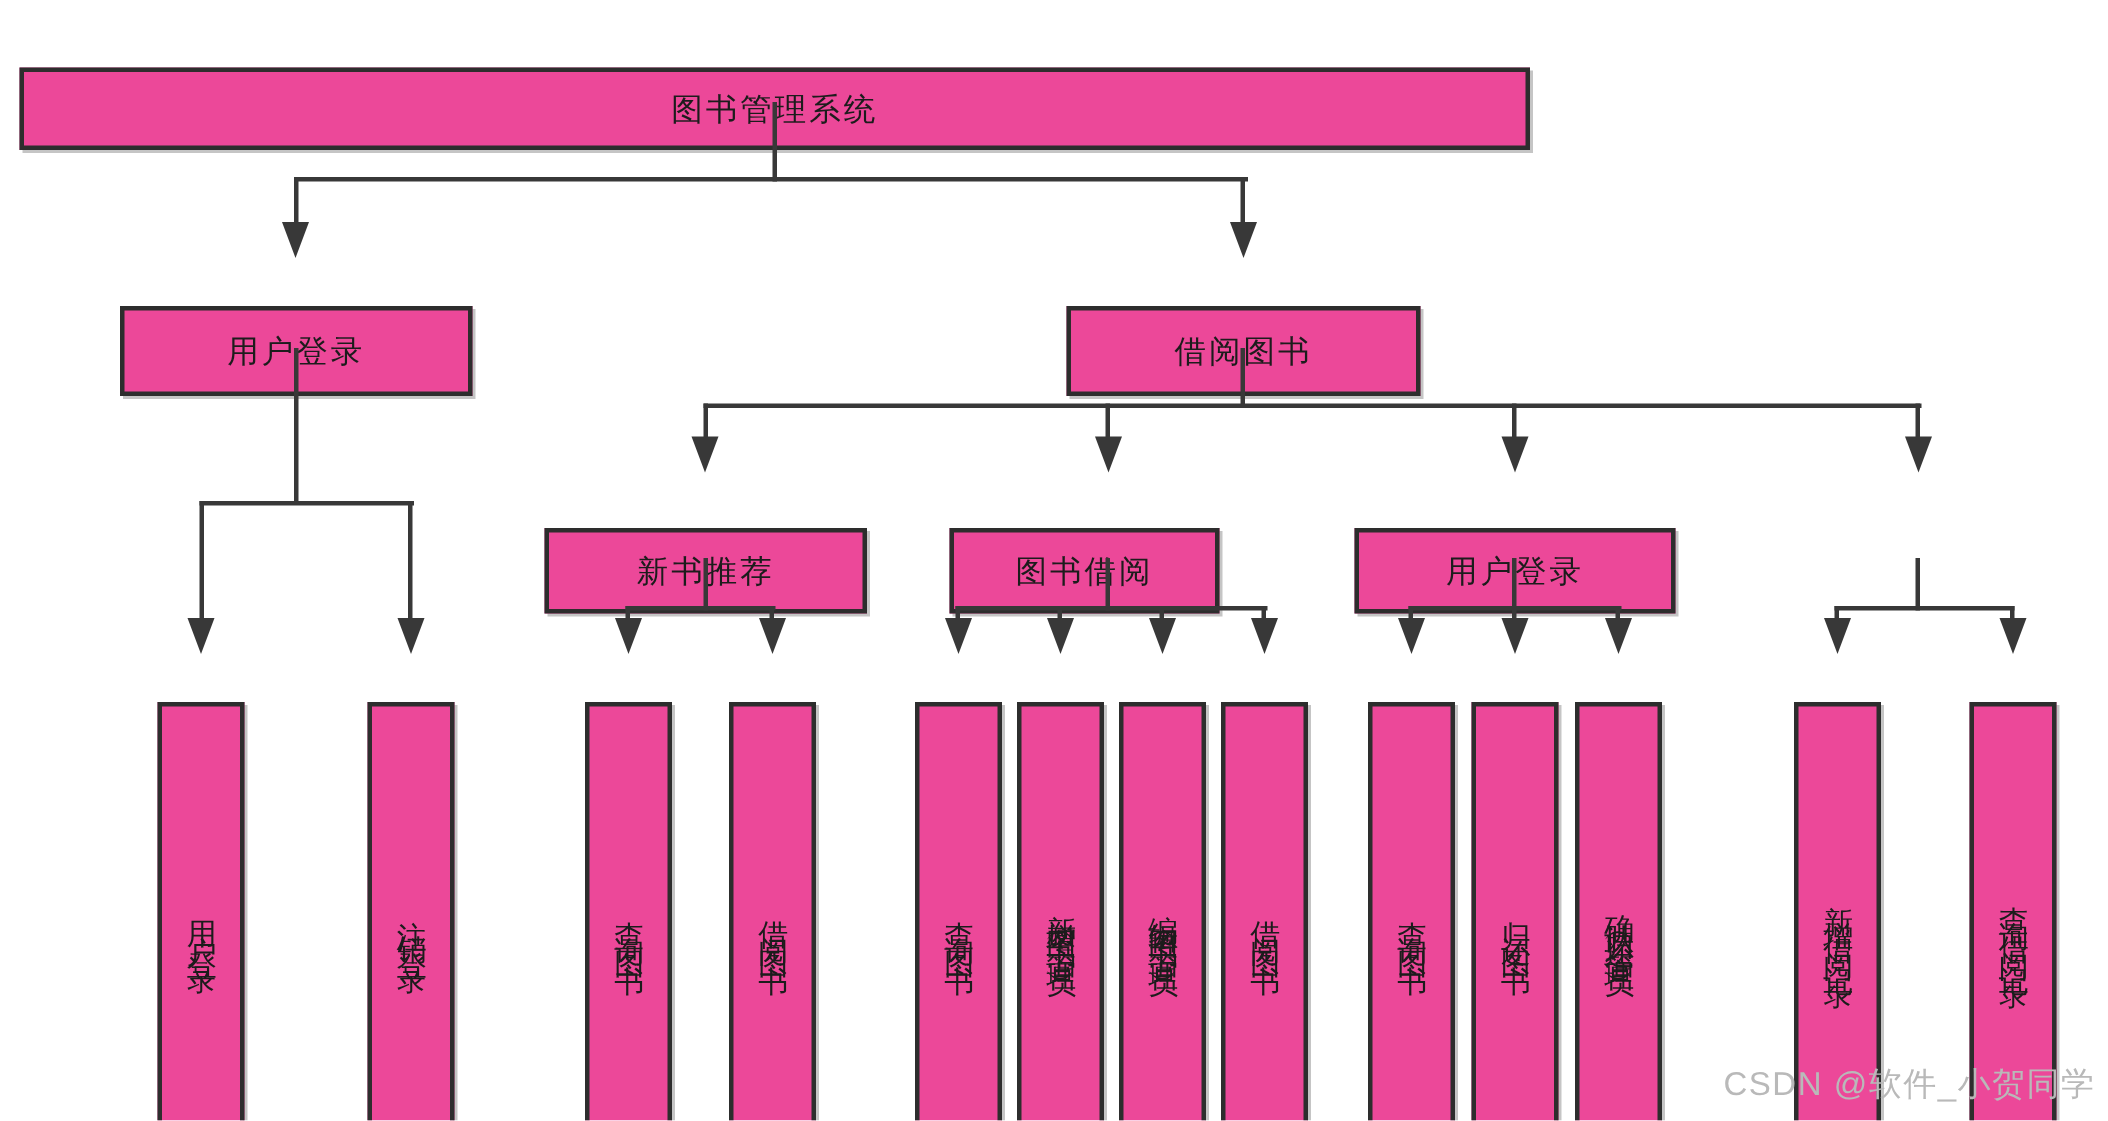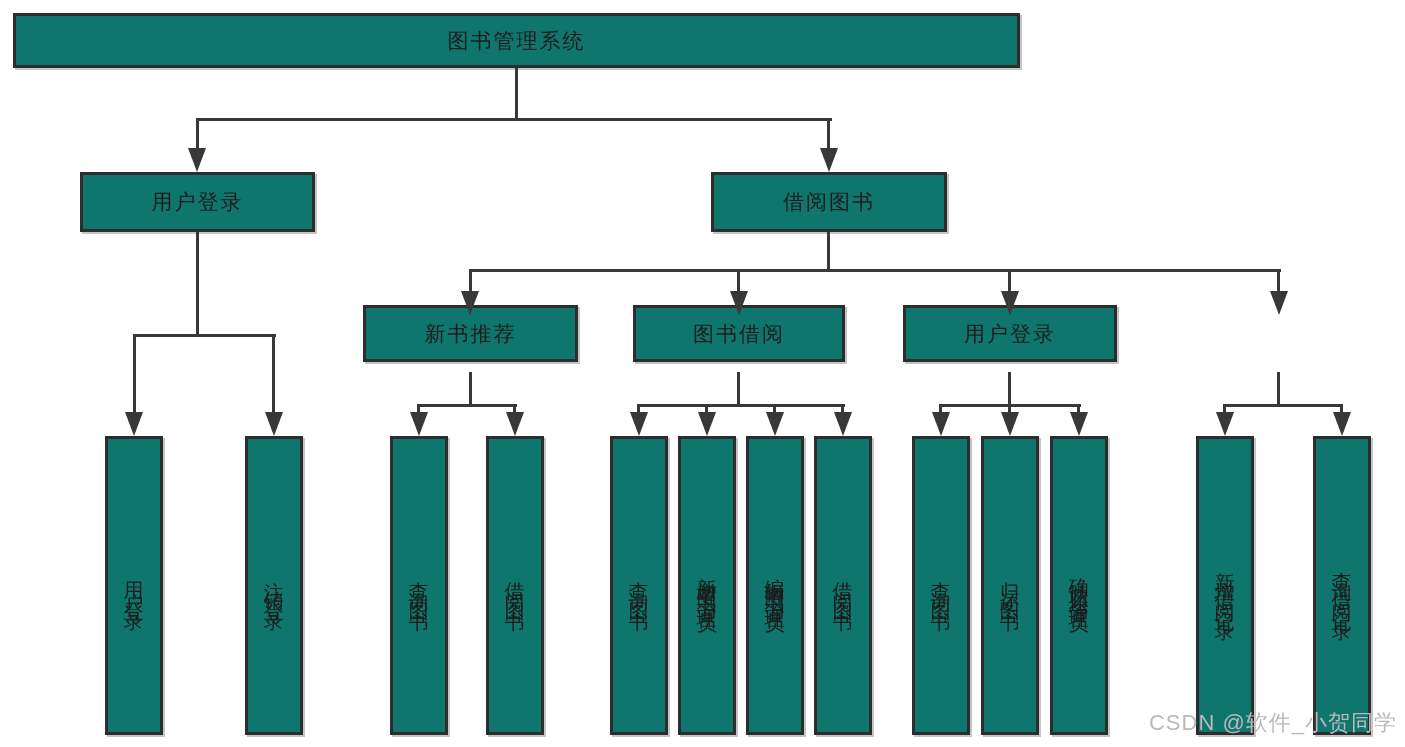--- a/index.html
+++ b/index.html
@@ -1,31 +1,32 @@
 <!DOCTYPE html>
 <html><head>
 <meta charset="utf-8">
 <style>
   html,body{margin:0;padding:0;background:#ffffff;}
   .canvas{
     position:relative;width:1405px;height:747px;background:#ffffff;
     font-family:"Liberation Sans","DejaVu Sans",sans-serif;overflow:hidden;
   }
   .box{
-    position:absolute;background:#0f766e;border:3px solid #2d2d2d;box-sizing:border-box;
+    position:absolute;background:#ec4899;border:3px solid #2d2d2d;box-sizing:border-box;
     display:flex;align-items:center;justify-content:center;color:#1c1c1c;
     box-shadow:2px 2px 0 rgba(90,90,90,0.35);
+    margin-top:32px;
   }
   .box.h{font-size:21px;letter-spacing:2px;}
   .root{left:13px;top:13px;width:1007px;height:55px;}
   .l2a{left:80px;top:172px;width:235px;height:60px;}
   .l2b{left:711px;top:172px;width:236px;height:60px;}
-  .l3{top:305px;height:57px;}
+  .l3{top:320px;height:57px;}
   .l3a{left:363px;width:215px;}
-  .l3b{left:633px;width:212px;}
+  .l3b{left:633px;width:180px;}
   .l3c{left:903px;width:214px;}
   .l3d{left:1172px;width:214px;}
   .leaf{top:436px;width:58px;height:299px;}
   .vtext{
     writing-mode:vertical-rl;text-orientation:mixed;
     font-size:20px;letter-spacing:0.5em;line-height:1;white-space:nowrap;
   }
   .leaf.tight .vtext{letter-spacing:0.26em;}
   .hline,.vline{position:absolute;background:#383838;}
   .hline{height:3px;}

